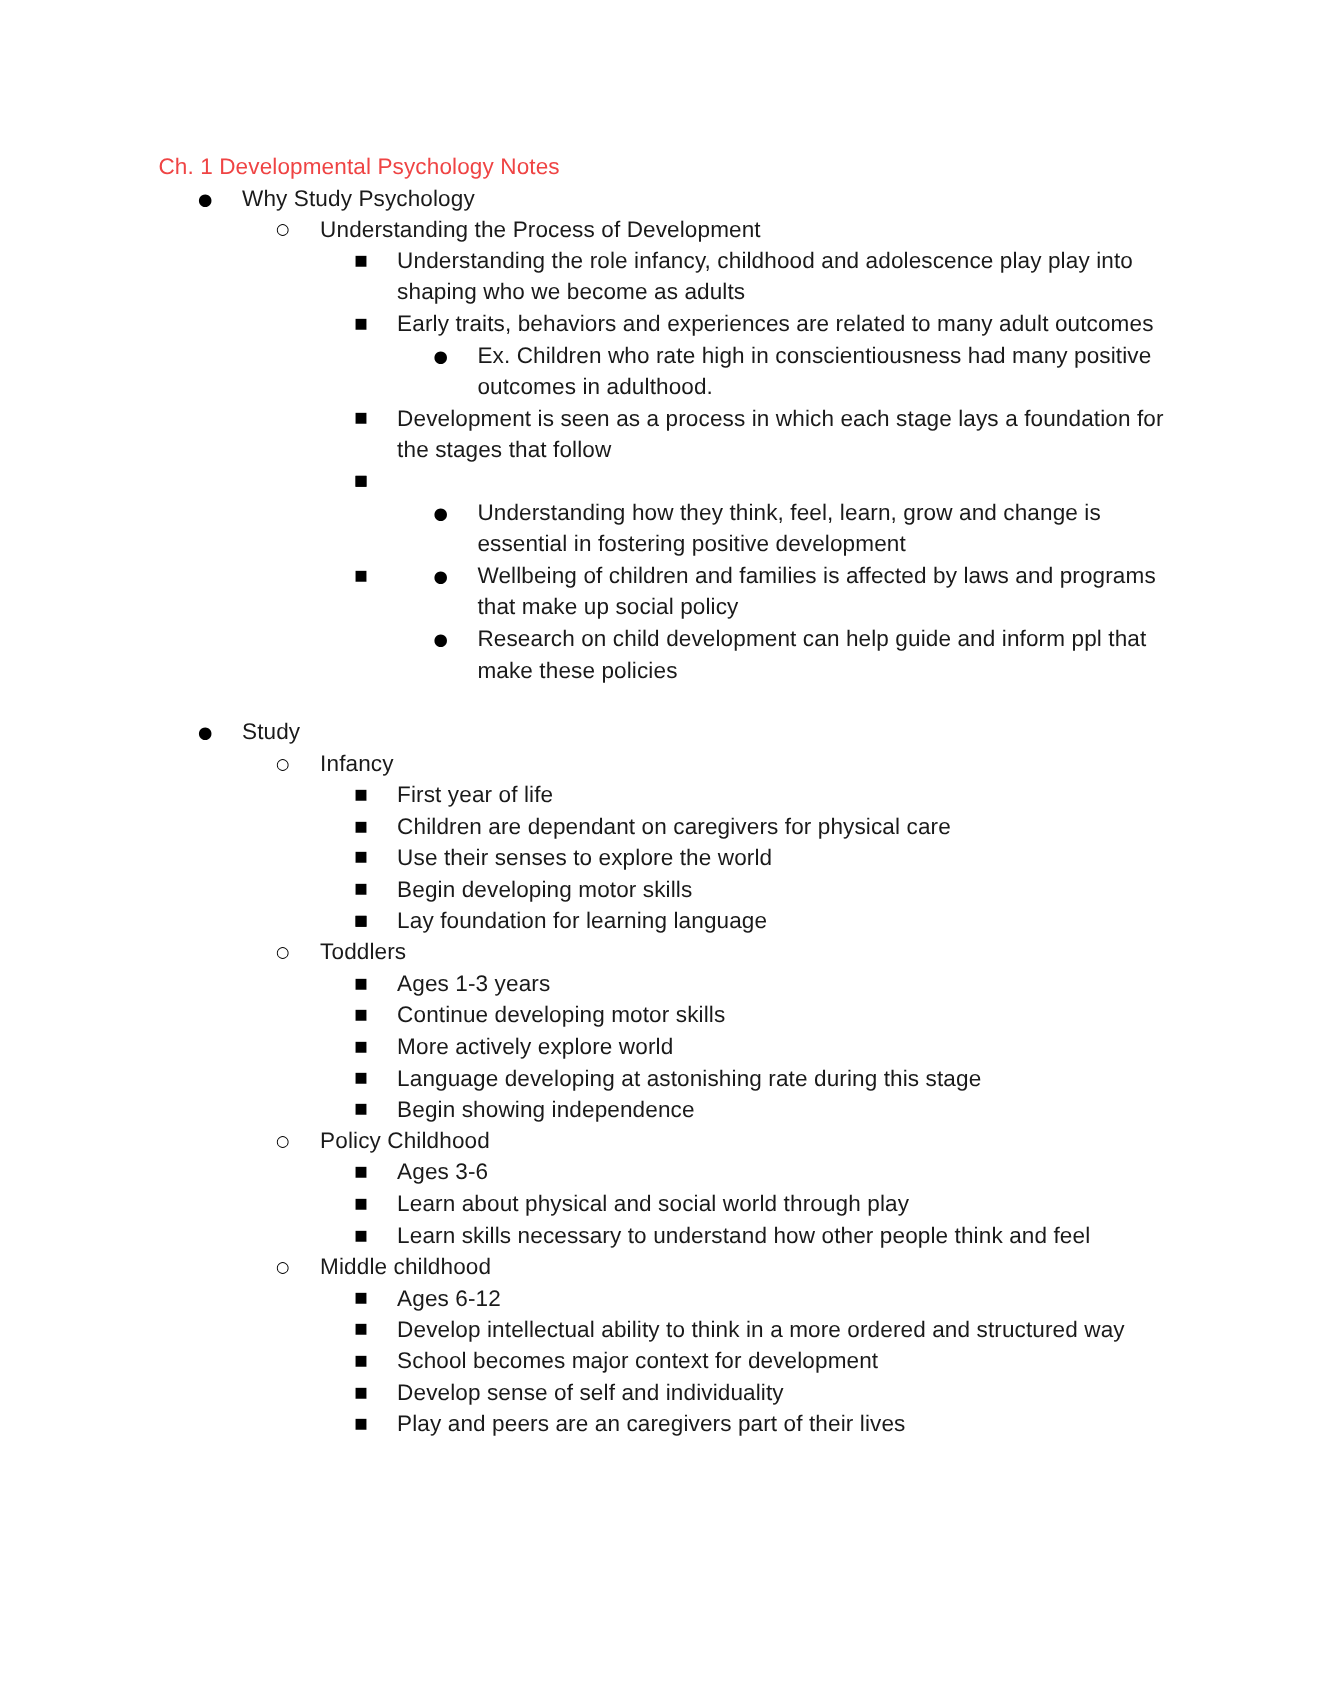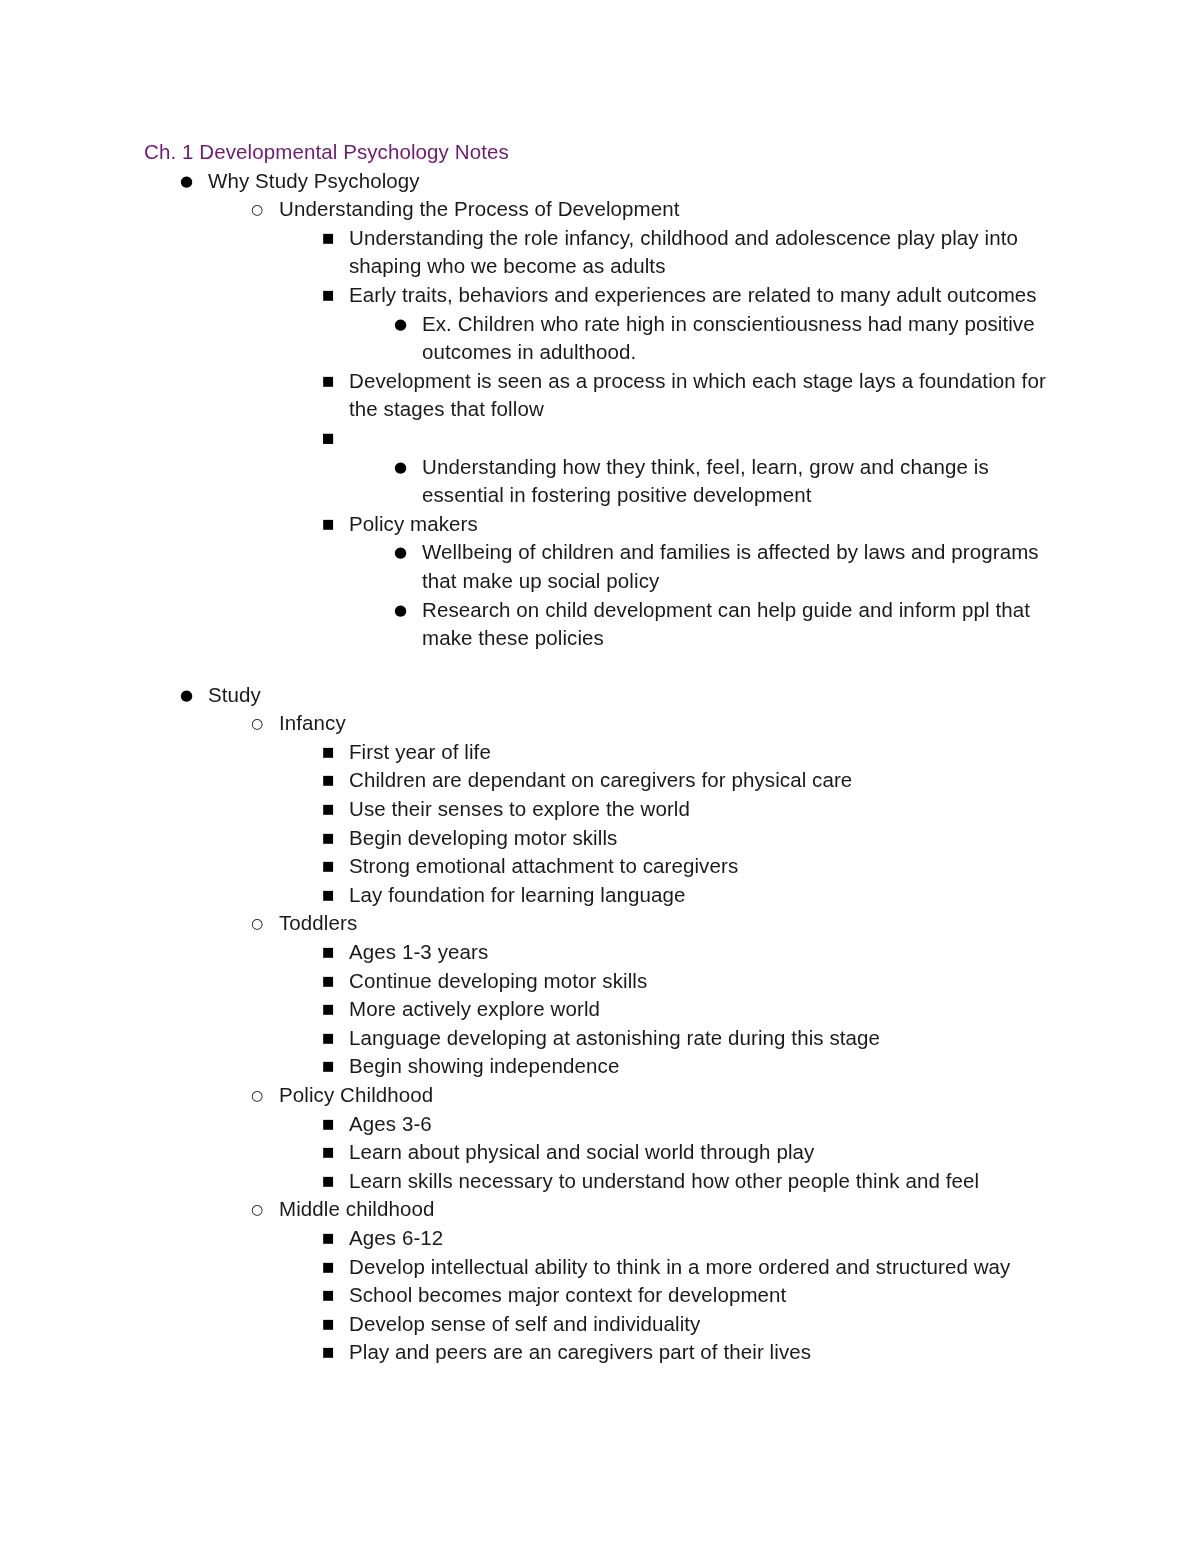--- a/index.html
+++ b/index.html
@@ -27,21 +27,21 @@
   }
   .doc-body {
     position: absolute;
     left: 144px;
     top: 138px;
     width: 918px;
   }
   .doc-title {
     font-size: 20.5px;
     line-height: 28.6px;
-    color: #701a75;
+    color: #ef4444;
     letter-spacing: 0.1px;
     white-space: pre;
   }
   ul.outline {
     list-style: none;
     margin: 0;
     padding: 0;
   }
   ul.outline ul {
     list-style: none;
@@ -75,20 +75,21 @@
     color: #000000;
     font-family: "DejaVu Sans", sans-serif;
   }
   .lvl1 > .row > .bullet { left: 36px; font-size: 15px; }
   .lvl2 > .row > .bullet { left: 107px; font-size: 14px; }
   .lvl3 > .row > .bullet { left: 178px; font-size: 13px; }
   .lvl4 > .row > .bullet { left: 250px; font-size: 15px; }
 
   .txt {
     display: block;
+    margin-left: 12px;
   }
   
   .gap-before > .row { margin-top: 28px; }
   
   .blank-row > .row { height: 28.6px; }
   .blank-row { margin-bottom: 0; }
 </style>
 </head>
 <body>
 
@@ -151,21 +152,20 @@
                       <div class="row">
                         <span class="bullet">●</span>
                         <span class="txt">Understanding how they think, feel, learn, grow and change is essential in fostering positive development</span>
                       </div>
                     </li>
                   </ul>
                 </li>
                 <li class="node lvl3">
                   <div class="row">
                     <span class="bullet">■</span>
-                    <span class="txt">Policy makers</span>
                   </div>
                   <ul>
                     <li class="node lvl4">
                       <div class="row">
                         <span class="bullet">●</span>
                         <span class="txt">Wellbeing of children and families is affected by laws and programs that make up social policy</span>
                       </div>
                     </li>
                     <li class="node lvl4">
                       <div class="row">
@@ -211,21 +211,20 @@
                 </li>
                 <li class="node lvl3">
                   <div class="row">
                     <span class="bullet">■</span>
                     <span class="txt">Begin developing motor skills</span>
                   </div>
                 </li>
                 <li class="node lvl3">
                   <div class="row">
                     <span class="bullet">■</span>
-                    <span class="txt">Strong emotional attachment to caregivers</span>
                   </div>
                 </li>
                 <li class="node lvl3">
                   <div class="row">
                     <span class="bullet">■</span>
                     <span class="txt">Lay foundation for learning language</span>
                   </div>
                 </li>
               </ul>
             </li>

